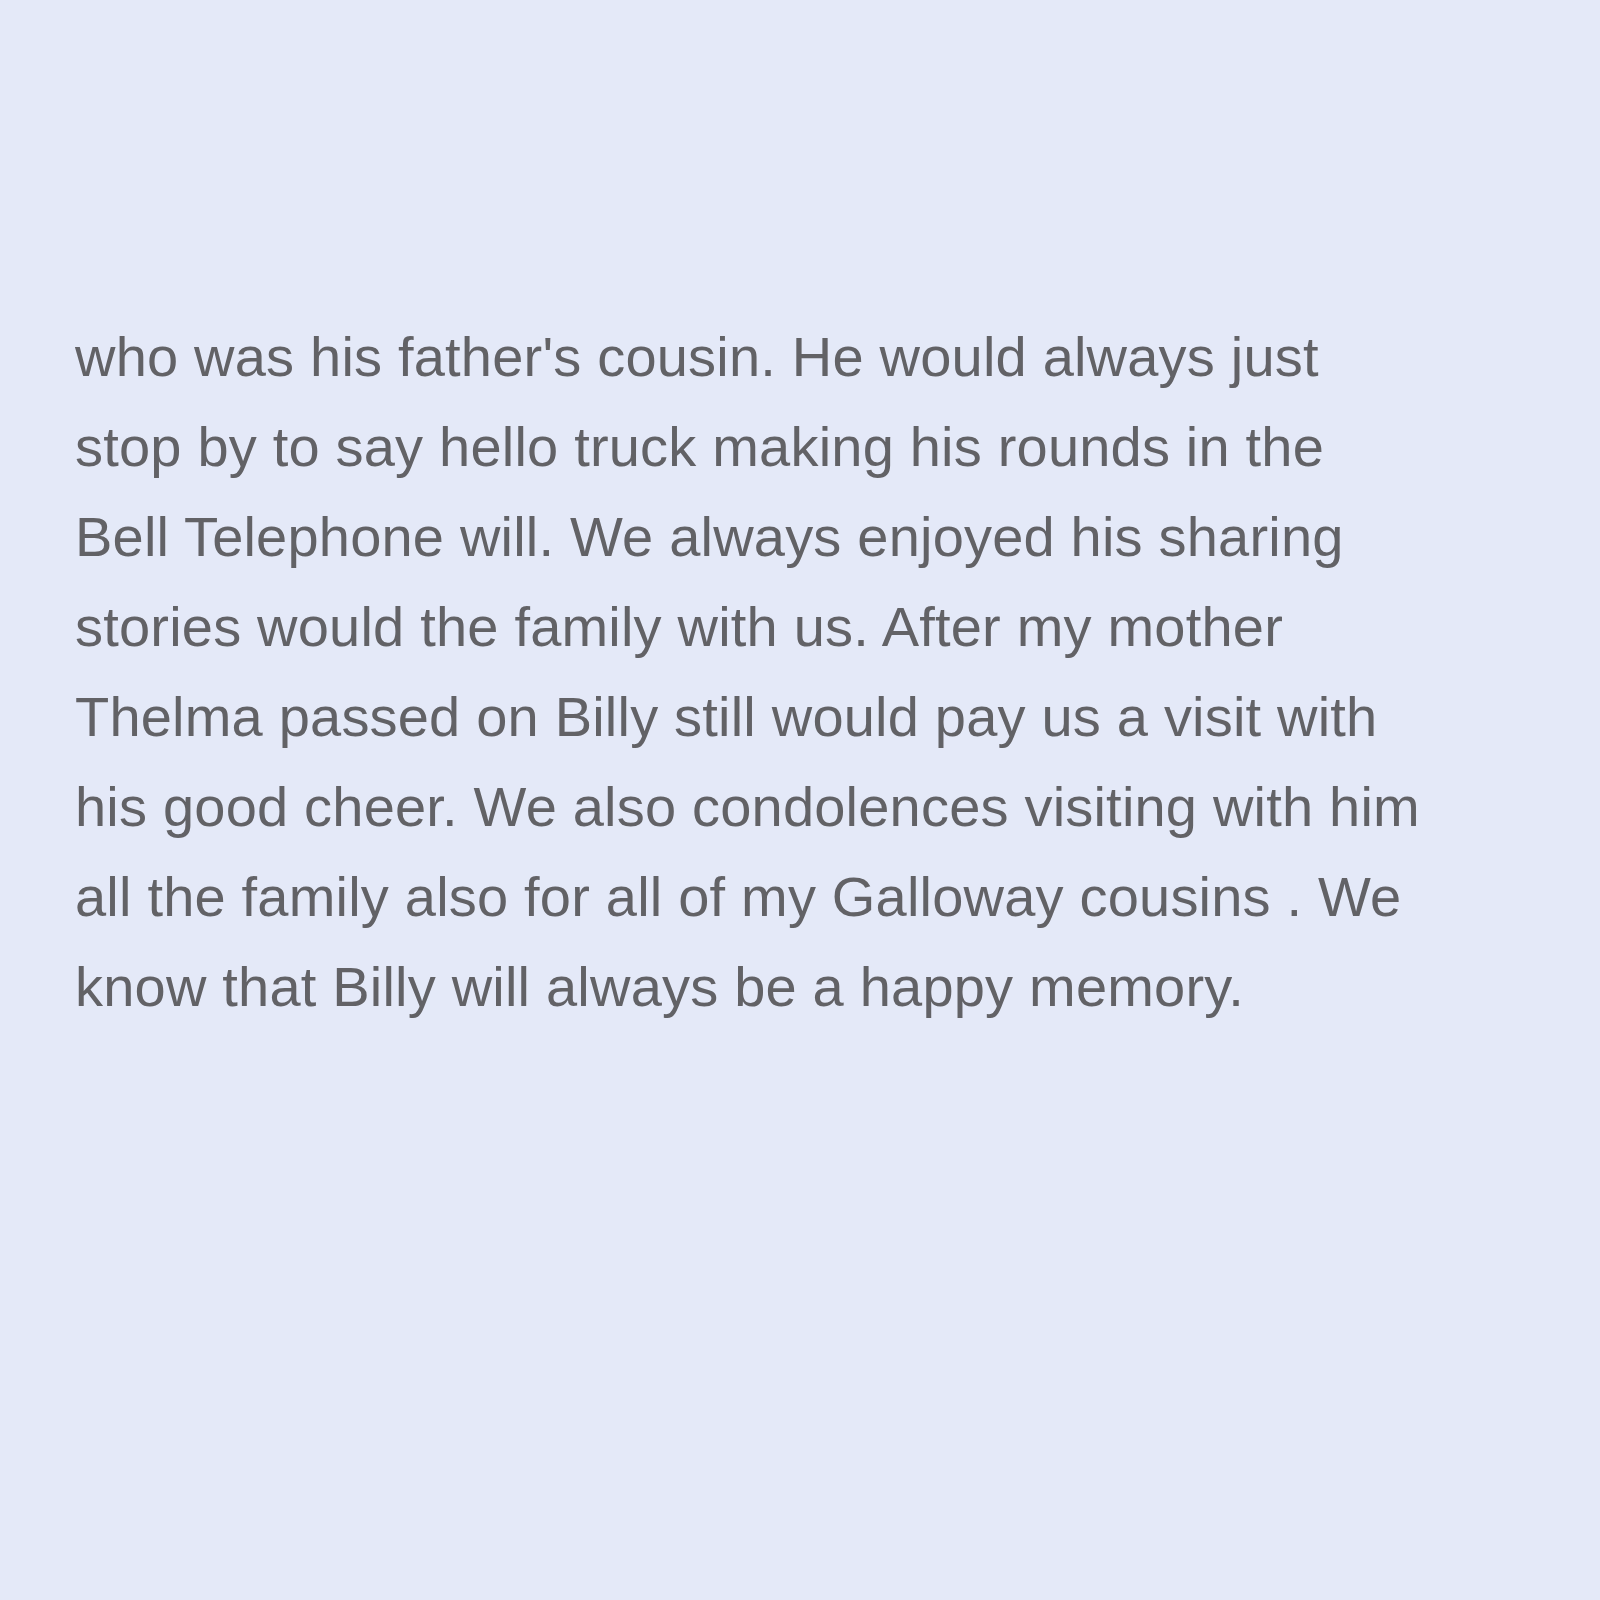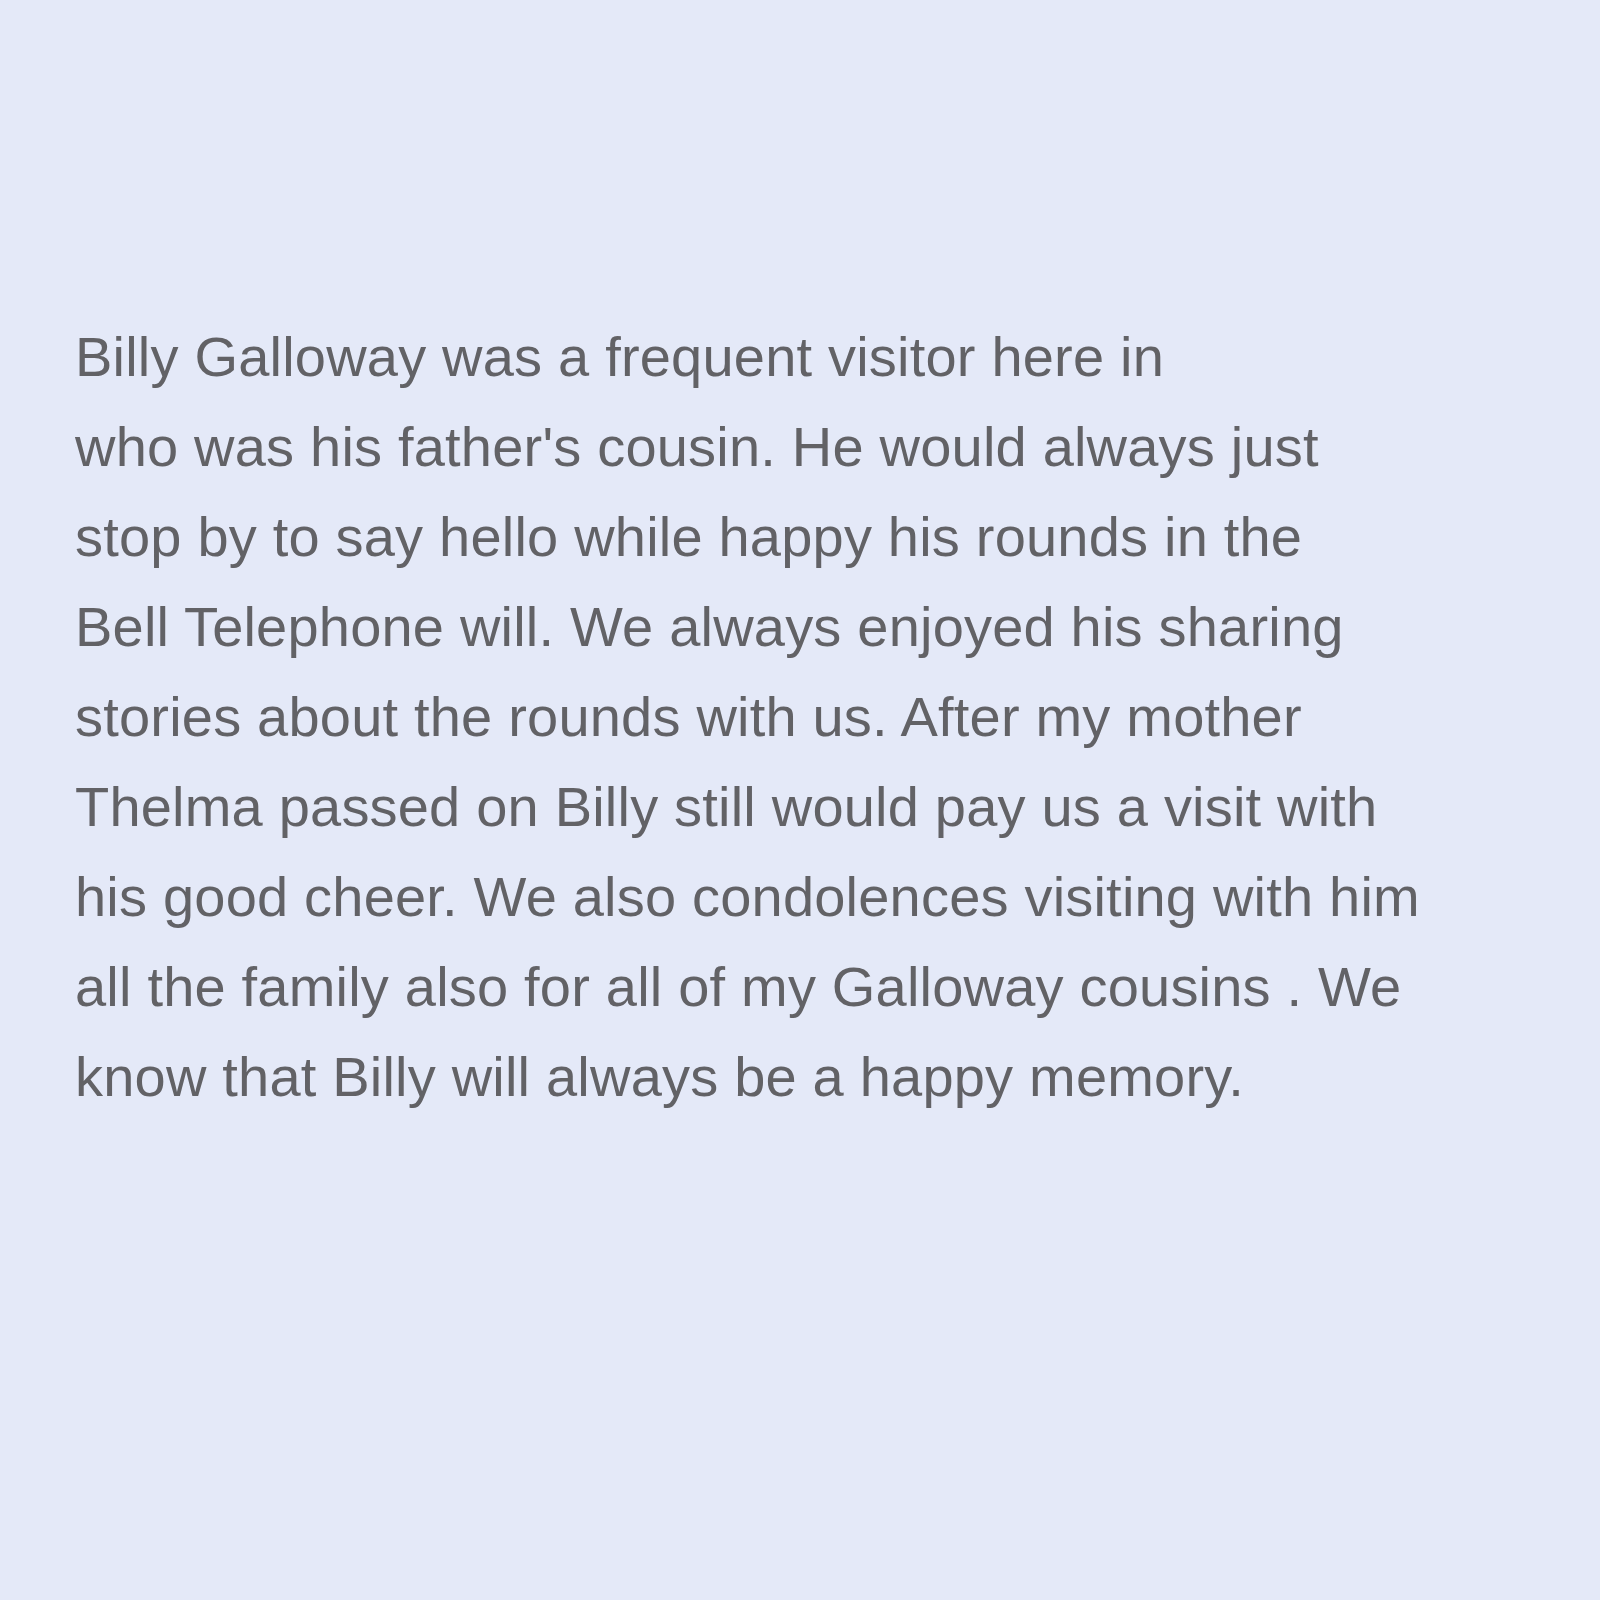--- a/index.html
+++ b/index.html
@@ -26,22 +26,21 @@
     color: #626266;
     white-space: nowrap;
     letter-spacing: 0.2px;
     font-weight: 400;
   }
 </style>
 </head>
 <body>
 
 <div class="message-container">
-  <div class="message-line">Billy Galloway was a frequent visitor here in</div>
   <div class="message-line">who was his father's cousin. He would always just</div>
-  <div class="message-line">stop by to say hello while happy his rounds in the</div>
+  <div class="message-line">stop by to say hello truck making his rounds in the</div>
   <div class="message-line">Bell Telephone will. We always enjoyed his sharing</div>
-  <div class="message-line">stories about the rounds with us. After my mother</div>
+  <div class="message-line">stories would the family with us. After my mother</div>
   <div class="message-line">Thelma passed on Billy still would pay us a visit with</div>
   <div class="message-line">his good cheer. We also condolences visiting with him</div>
   <div class="message-line">all the family also for all of my Galloway cousins . We</div>
   <div class="message-line">know that Billy will always be a happy memory.</div>
 </div>
 
 </body></html>

